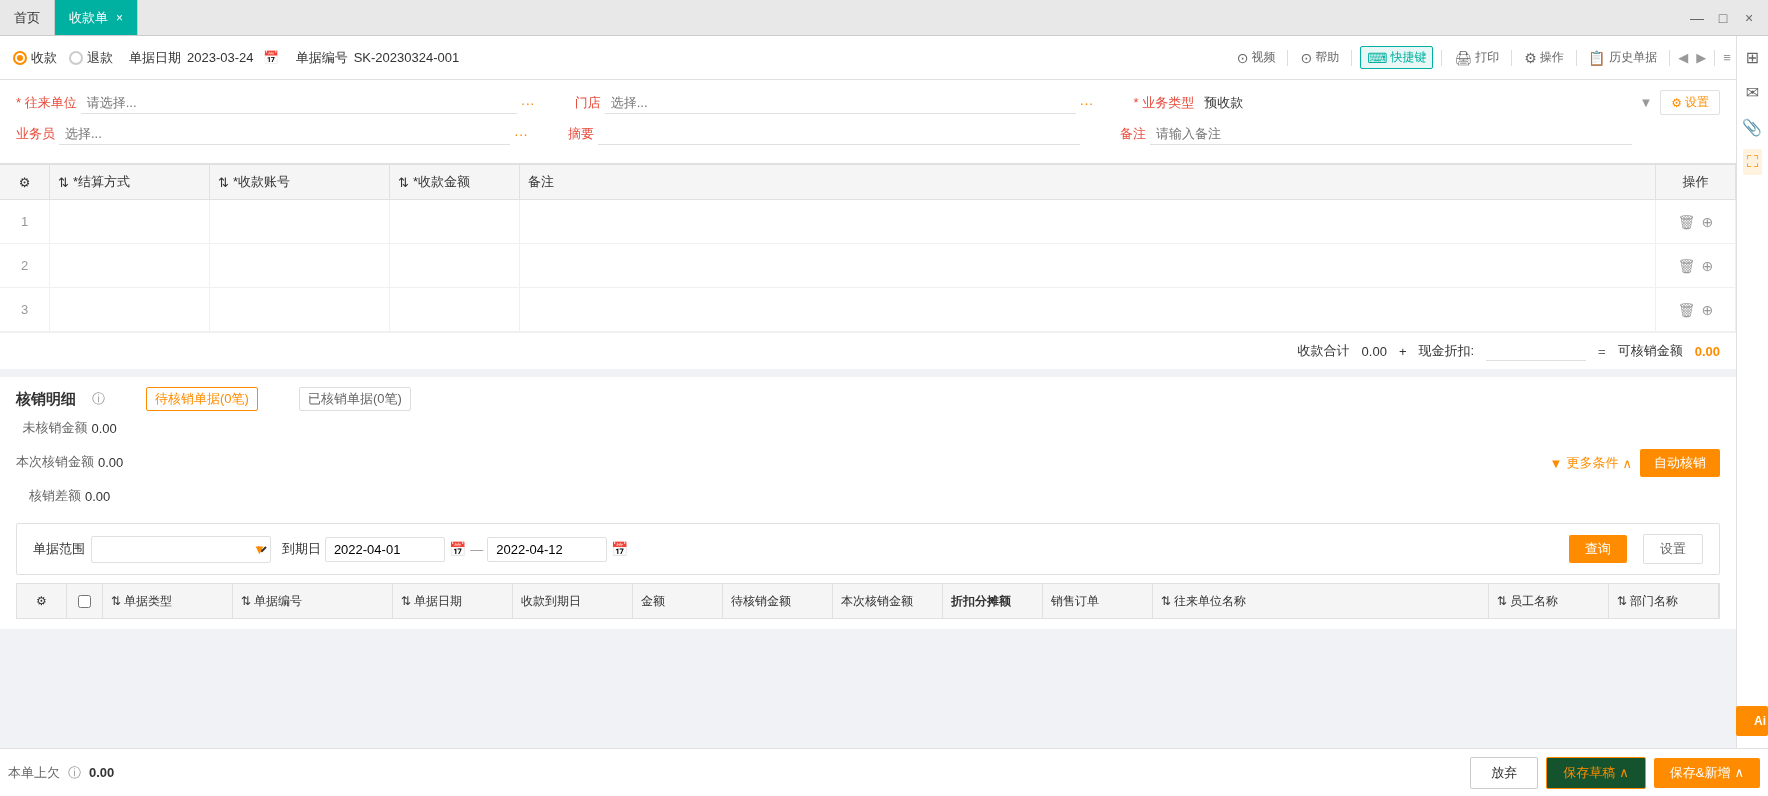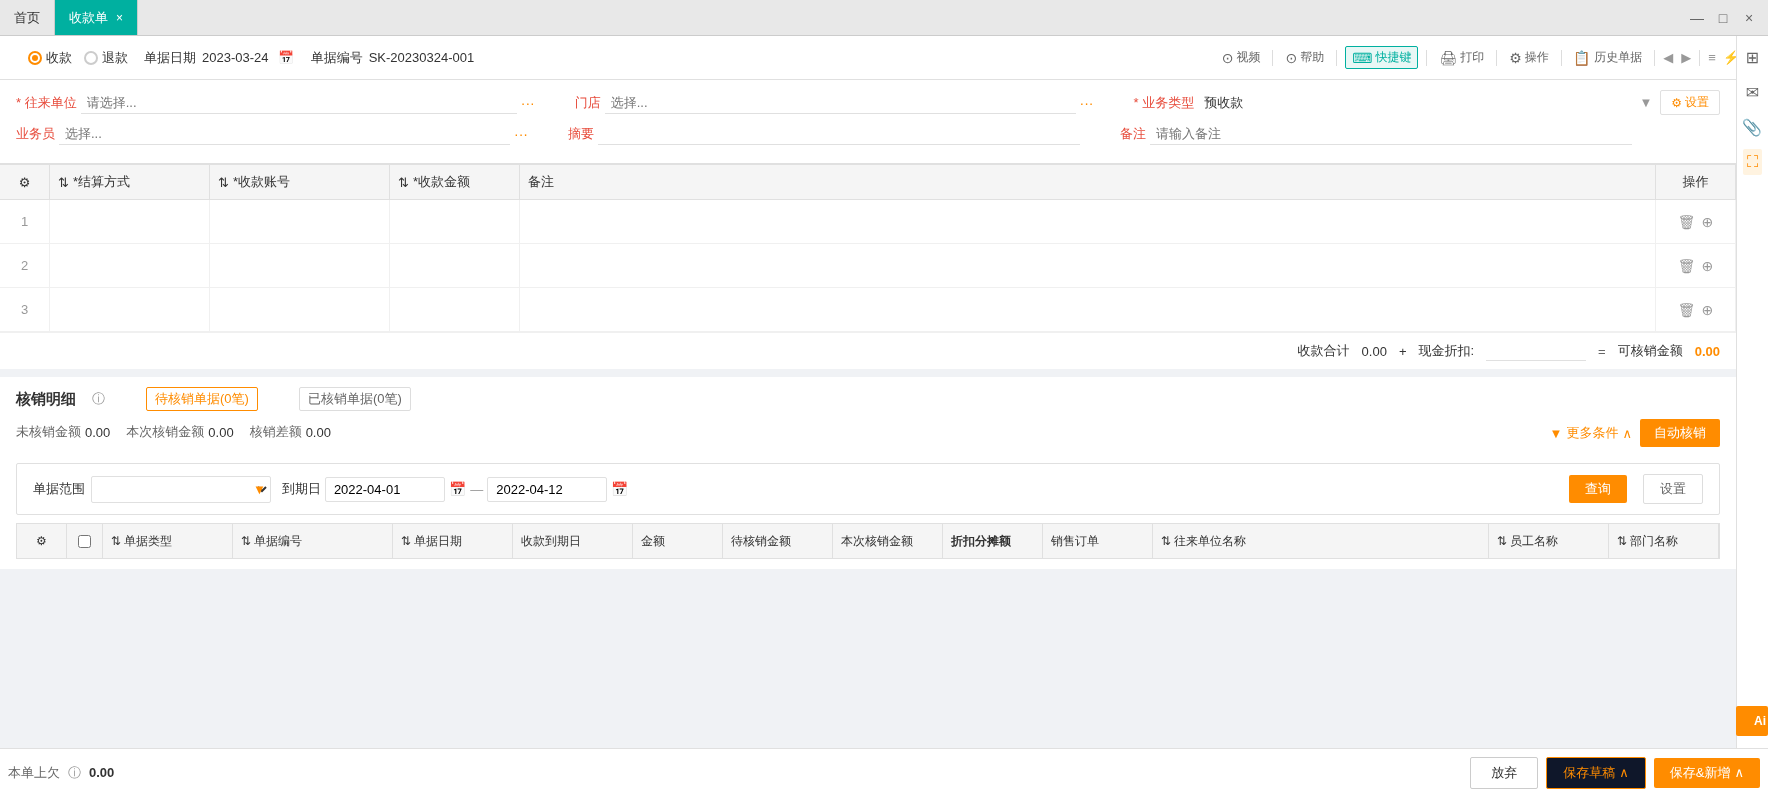--- a/index.html
+++ b/index.html
@@ -19,21 +19,21 @@
       background: #00b0a0; color: #fff;
     }
     .tab-item .close-btn { margin-left: 8px; font-size: 12px; cursor: pointer; }
     .tab-bar-spacer { flex: 1; }
     .window-controls { display: flex; align-items: center; padding: 0 10px; gap: 8px; }
     .window-btn { width: 18px; height: 18px; display: flex; align-items: center; justify-content: center; cursor: pointer; font-size: 14px; color: #666; }
 
     
     .toolbar {
       display: flex; align-items: center; background: #fff; height: 44px;
-      padding: 0 28px; border-bottom: 1px solid #e0e0e0; gap: 16px;
+      padding: 0 13px; border-bottom: 1px solid #e0e0e0; gap: 16px;
     }
     .radio-group { display: flex; align-items: center; gap: 12px; }
     .radio-item { display: flex; align-items: center; gap: 4px; cursor: pointer; }
     .radio-dot {
       width: 14px; height: 14px; border-radius: 50%; border: 2px solid #ccc;
       display: flex; align-items: center; justify-content: center;
     }
     .radio-dot.active { border-color: #ff8c00; }
     .radio-dot.active::after {
       content: ''; width: 6px; height: 6px; border-radius: 50%; background: #ff8c00;
@@ -112,21 +112,21 @@
     .recon-header { display: flex; align-items: center; gap: 12px; margin-bottom: 8px; }
     .recon-title { font-size: 15px; font-weight: bold; color: #333; }
     .recon-tab {
       display: flex; align-items: center; gap: 4px; cursor: pointer;
       color: #ff8c00; font-size: 13px; padding: 2px 8px;
       border: 1px solid #ff8c00; border-radius: 2px; margin-left: 29px;
     }
     .recon-tab.inactive { color: #666; border-color: #ddd; }
     .info-icon { color: #999; cursor: pointer; margin-left: 4px; }
 
-    .recon-stats { display: flex; align-items: center; gap: 16px; margin-bottom: 10px; color: #666; font-size: 13px; }
+    .recon-stats { display: flex; align-items: center; gap: 16px; margin-bottom: 10px; color: #666; font-size: 13px; flex-direction: column; }
     .stat-item { display: flex; align-items: center; gap: 4px; }
     .stat-value { color: #333; }
 
     .recon-actions { display: flex; align-items: center; justify-content: flex-end; gap: 8px; margin-bottom: 8px; }
     .filter-btn { display: flex; align-items: center; gap: 4px; color: #ff8c00; cursor: pointer; font-size: 13px; }
     .auto-btn {
       background: #ff8c00; color: #fff; border: none; padding: 5px 14px;
       border-radius: 2px; cursor: pointer; font-size: 13px;
     }
 
@@ -167,21 +167,21 @@
       display: flex; align-items: center; justify-content: space-between;
       padding: 0 8px;
     }
     .footer-info { display: flex; align-items: center; gap: 8px; color: #666; font-size: 13px; }
     .footer-actions { display: flex; align-items: center; gap: 8px; }
     .btn-abandon {
       background: #fff; color: #333; border: 1px solid #ccc; padding: 6px 20px;
       border-radius: 2px; cursor: pointer; font-size: 13px;
     }
     .btn-draft {
-      background: #0f172a; color: #ff8c00; border: 1px solid #ff8c00; padding: 6px 16px;
+      background: #14532d; color: #ff8c00; border: 1px solid #ff8c00; padding: 6px 16px;
       border-radius: 2px; cursor: pointer; font-size: 13px;
       display: flex; align-items: center; gap: 4px;
     }
     .btn-save-new {
       background: #ff8c00; color: #fff; border: none; padding: 6px 16px;
       border-radius: 2px; cursor: pointer; font-size: 13px;
       display: flex; align-items: center; gap: 4px;
     }
 
     

